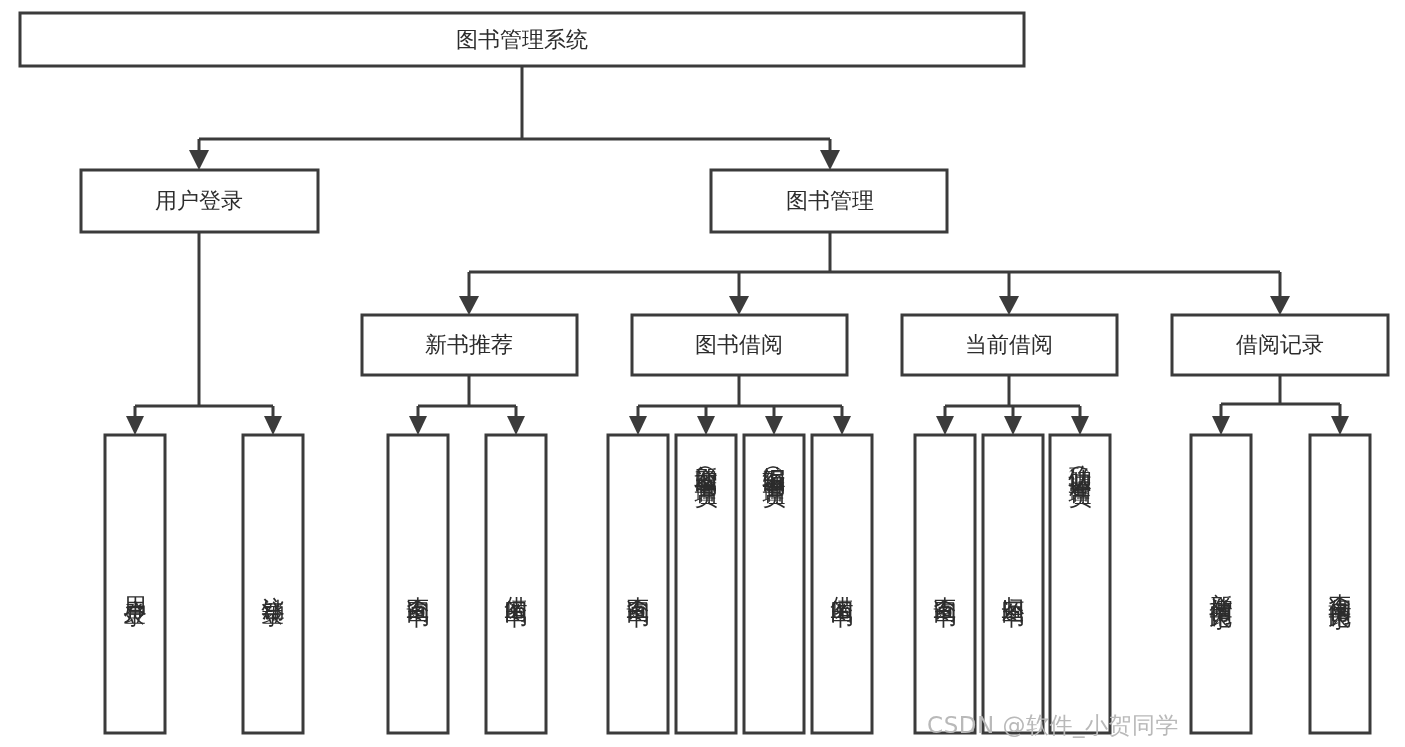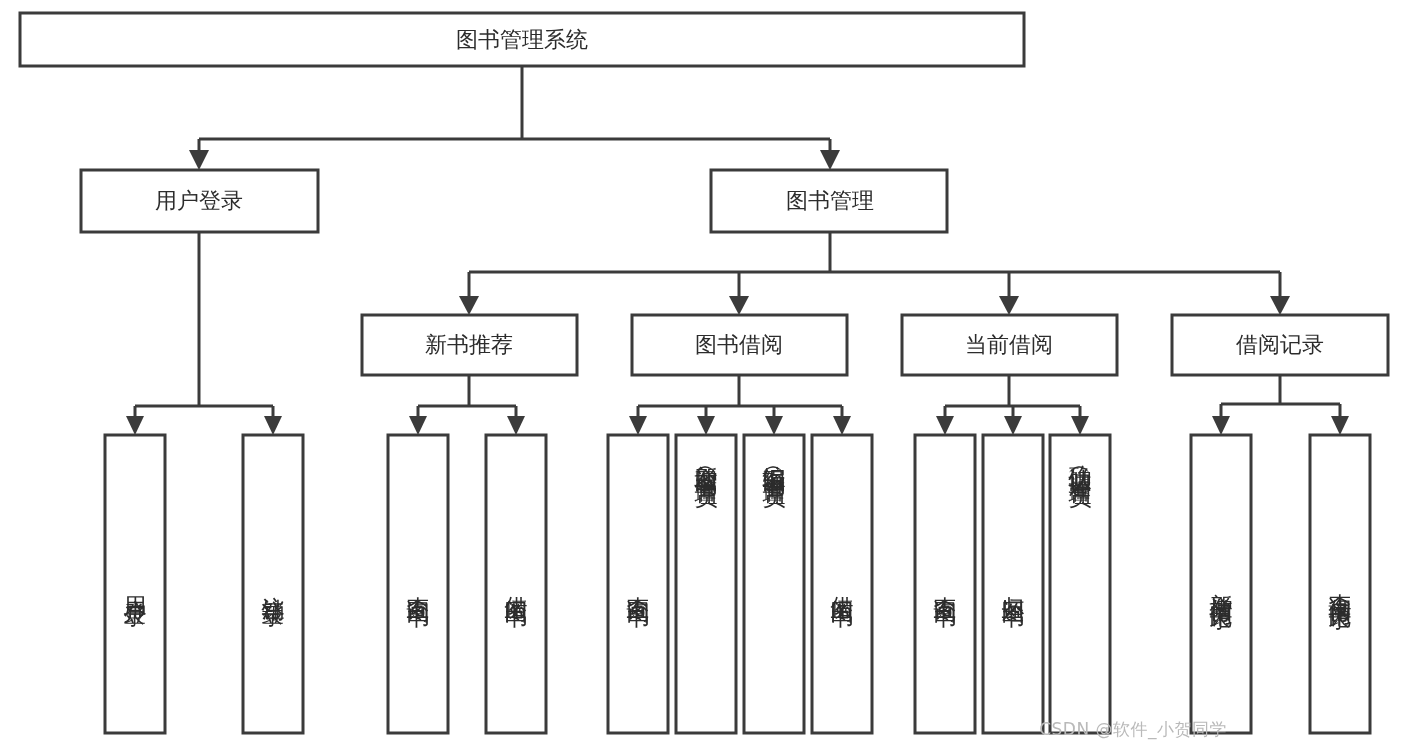--- a/index.html
+++ b/index.html
@@ -11,21 +11,20 @@
     width: 1405px;
     height: 747px;
     font-family: "DejaVu Sans", "Liberation Sans", sans-serif;
     overflow: hidden;
   }
   #diagram-root {
     position: relative;
     width: 1193px;
     height: 747px;
     background: #ffffff;
-    padding-left: 48px;
   }
   svg#flowchart {
     position: absolute;
     top: 0;
     left: 0;
     width: 1405px;
     height: 747px;
     display: block;
   }
   .node-box {
@@ -48,21 +47,21 @@
     font-family: "DejaVu Sans", "Liberation Sans", sans-serif;
     font-size: 22px;
     text-anchor: middle;
     dominant-baseline: middle;
   }
   .watermark {
     position: absolute;
     right: 14px;
     bottom: 6px;
     font-family: "DejaVu Sans", "Liberation Sans", sans-serif;
-    font-size: 17px;
+    font-size: 23px;
     color: #b9b9b9;
     white-space: nowrap;
     letter-spacing: 0.5px;
     user-select: none;
   }
   .vtext {
     position: absolute;
     writing-mode: vertical-rl;
     text-orientation: upright;
     font-family: "DejaVu Sans", "Liberation Sans", sans-serif;

